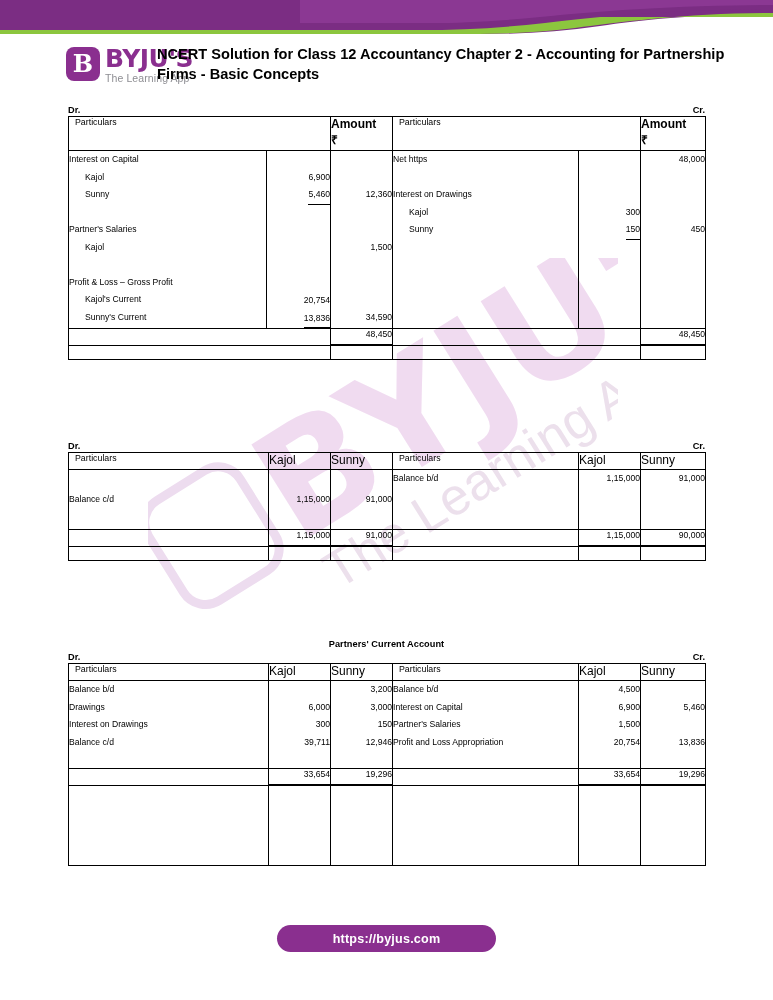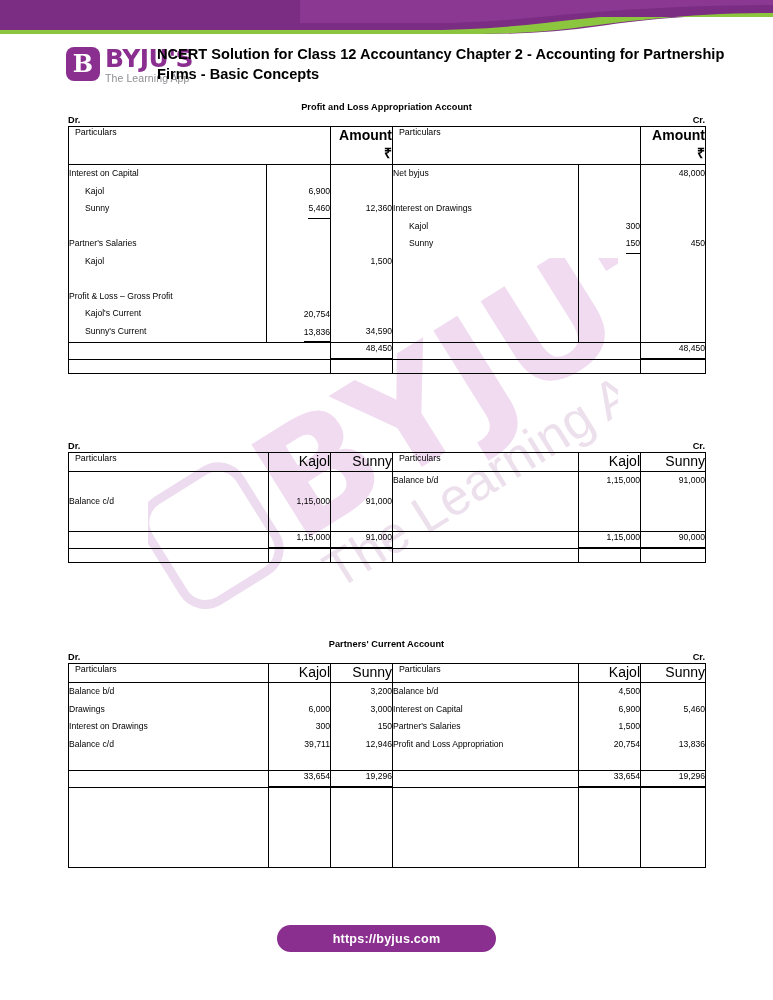--- a/index.html
+++ b/index.html
@@ -139,23 +139,23 @@
     table-layout: fixed;
     font-size: 8.6px;
   }
   table.acct td, table.acct th {
     border: 1px solid #000;
     padding: 0;
     vertical-align: top;
     font-weight: normal;
   }
   .hd {
-    text-align: right;
-    font-weight: bold;
-    font-size: 14px;
+    text-align: left;
+    font-weight: bold;
+    font-size: 12px;
     vertical-align: bottom;
     padding-bottom: 2px !important;
   }
   .hd-left {
     text-align: left;
     font-weight: bold;
     font-size: 8.8px;
     padding-left: 6px !important;
     vertical-align: middle;
   }
@@ -228,21 +228,20 @@
       <rect x="8" y="120" width="108" height="118" rx="26" fill="none" stroke="#eddcef" stroke-width="9"></rect>
       <text class="wm-text" x="130" y="232" font-size="150">BYJU'S</text>
       <text class="wm-text2" x="140" y="292" font-size="52">The Learning App</text>
     </g>
   </svg>
 </div>
 
 <div class="sheet">
 
   <div class="section" style="top:102px;">
-    <div class="tbl-caption">Profit and Loss Appropriation Account</div>
     <div class="drcr">
       <span>Dr.</span>
       <span>Cr.</span>
     </div>
     <table class="acct">
       <colgroup>
         <col style="width:198px">
           <col style="width:64px">
           <col style="width:62px">
         <col style="width:186px">
@@ -300,21 +299,21 @@
                 <div class="ln blank">&nbsp;</div>
                 <div class="ln">1,500</div>
                 <div class="ln blank">&nbsp;</div>
                 <div class="ln blank">&nbsp;</div>
                 <div class="ln blank">&nbsp;</div>
                 <div class="ln">34,590</div>
               </div>
         </td>
         <td class="cell">
           <div id="s1-cl">
-                <div class="ln">Net byjus</div>
+                <div class="ln">Net https</div>
                 <div class="ln blank">&nbsp;</div>
                 <div class="ln">Interest on Drawings</div>
                 <div class="ln indent">Kajol</div>
                 <div class="ln indent">Sunny</div>
                 <div class="ln blank">&nbsp;</div>
                 <div class="ln blank">&nbsp;</div>
                 <div class="ln blank">&nbsp;</div>
                 <div class="ln blank">&nbsp;</div>
                 <div class="ln blank">&nbsp;</div>
               </div>

